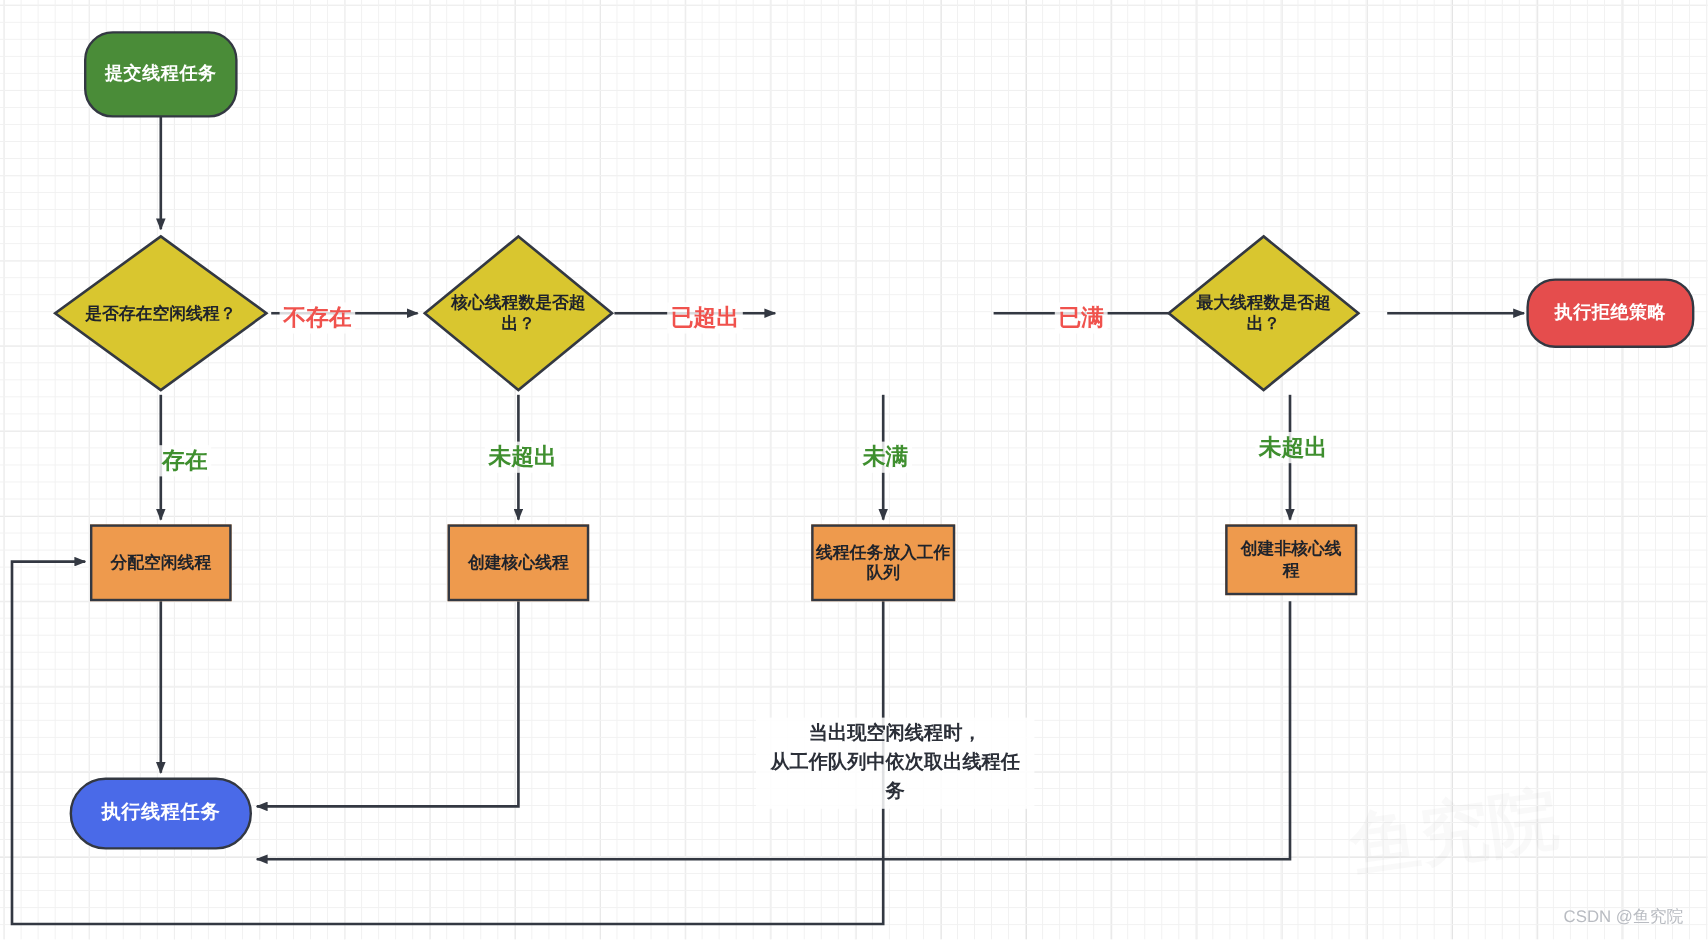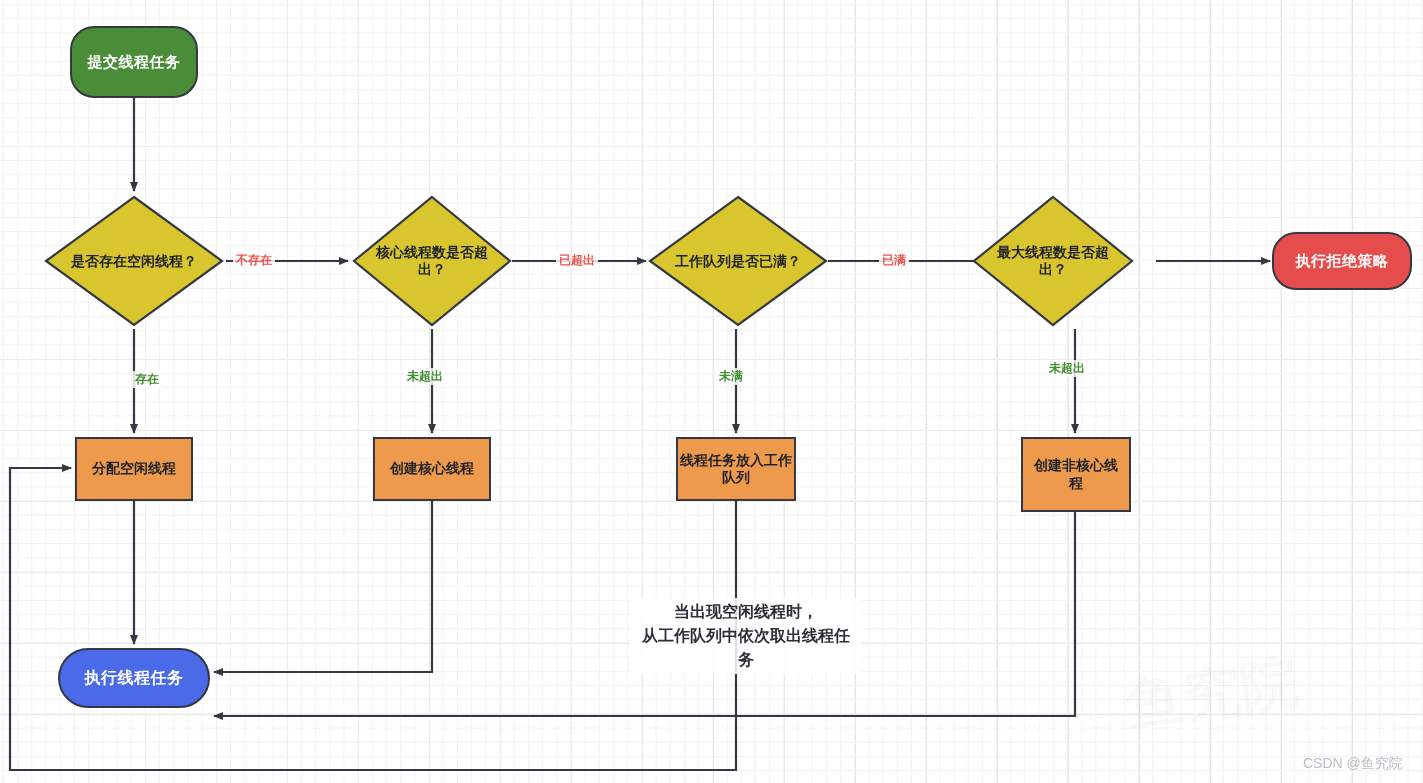--- a/index.html
+++ b/index.html
@@ -78,21 +78,21 @@
     text-align: center;
     font-size: 14px;
     font-weight: bold;
     color: #1f232b;
     padding: 0 22px;
     box-sizing: border-box;
     line-height: 1.2;
   }
   .edge-label {
     position: absolute;
-    font-size: 12px;
+    font-size: 19px;
     font-weight: bold;
     white-space: nowrap;
     background: rgba(255,255,255,0.82);
     padding: 0 3px;
   }
   .label-no  { color: #f0524d; }
   .label-yes { color: #3f8f2f; }
 
   .annotation {
     position: absolute;
@@ -172,26 +172,20 @@
     <div class="decision-label" style="padding:0 22px;">核心线程数是否超出？</div>
   </div>
 
   <div class="decision-wrap" style="left:44px; top:195px; width:180px; height:132px;">
     <svg width="180" height="132" viewBox="0 0 180 132" xmlns="http://www.w3.org/2000/svg">
       <polygon points="90,2 178,66 90,130 2,66" fill="#d9c62f" stroke="#333842" stroke-width="2.2"></polygon>
     </svg>
     <div class="decision-label" style="padding:0 10px;">是否存在空闲线程？</div>
   </div>
 
-  <div class="decision-wrap" style="left:648px; top:195px; width:180px; height:132px;">
-    <svg width="180" height="132" viewBox="0 0 180 132" xmlns="http://www.w3.org/2000/svg">
-      <polygon points="90,2 178,66 90,130 2,66" fill="#d9c62f" stroke="#333842" stroke-width="2.2"></polygon>
-    </svg>
-    <div class="decision-label" style="padding:0 10px;">工作队列是否已满？</div>
-  </div>
 
   <div class="decision-wrap" style="left:972px; top:195px; width:162px; height:132px;">
     <svg width="162" height="132" viewBox="0 0 162 132" xmlns="http://www.w3.org/2000/svg">
       <polygon points="81,2 160,66 81,130 2,66" fill="#d9c62f" stroke="#333842" stroke-width="2.2"></polygon>
     </svg>
     <div class="decision-label" style="padding:0 22px;">最大线程数是否超出？</div>
   </div>
 
   <div class="node terminator end-node" style="left:1272px; top:232px; width:140px; height:58px;">
     <span>执行拒绝策略</span>
@@ -202,21 +196,21 @@
   </div>
 
   <div class="node process" style="left:373px; top:437px; width:118px; height:64px;">
     <span>创建核心线程</span>
   </div>
 
   <div class="node process" style="left:676px; top:437px; width:120px; height:64px; padding:0 0;">
     <span style="display:block;">线程任务放入工作队列</span>
   </div>
 
-  <div class="node process" style="left:1021px; top:437px; width:110px; height:75px; padding:0 6px;">
+  <div class="node process" style="left:1021px; top:437px; width:110px; height:59px; padding:0 6px;">
     <span style="display:block;">创建非核心线程</span>
   </div>
 
   <div class="node terminator exec-node" style="left:58px; top:648px; width:152px; height:60px; border-radius:32px; font-size:16px;">
     <span>执行线程任务</span>
   </div>
 
   <div class="edge-label label-no" style="left:233px; top:252px;">不存在</div>
 
   <div class="edge-label label-yes" style="left:114px; top:371px;margin-left:18px;">存在</div>

